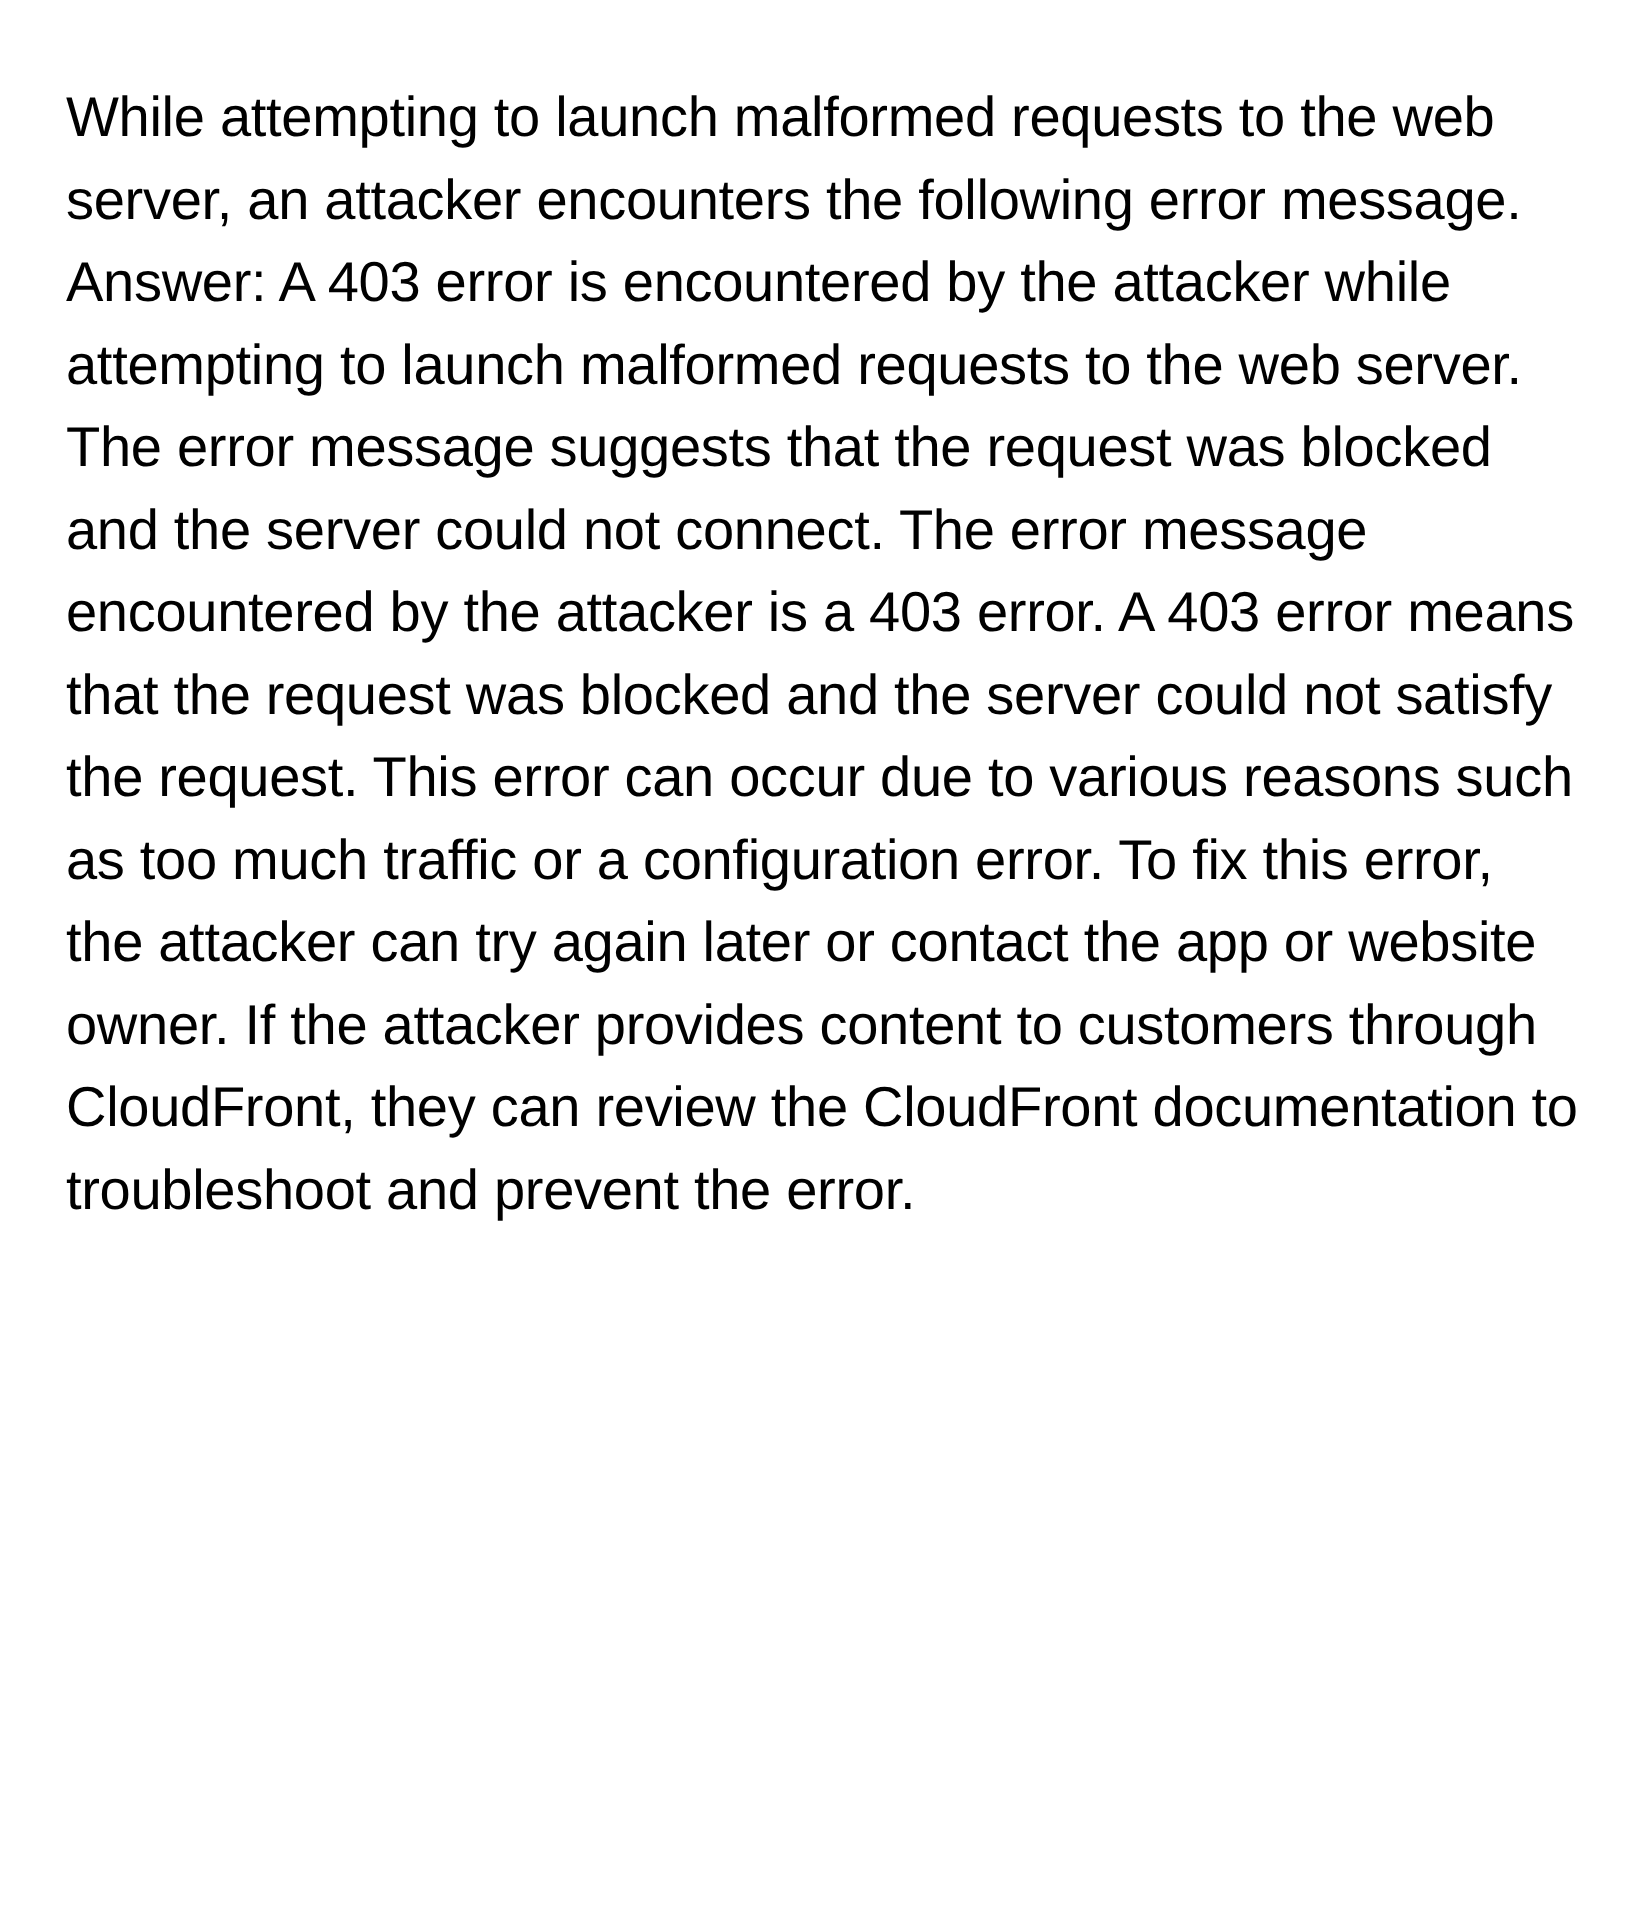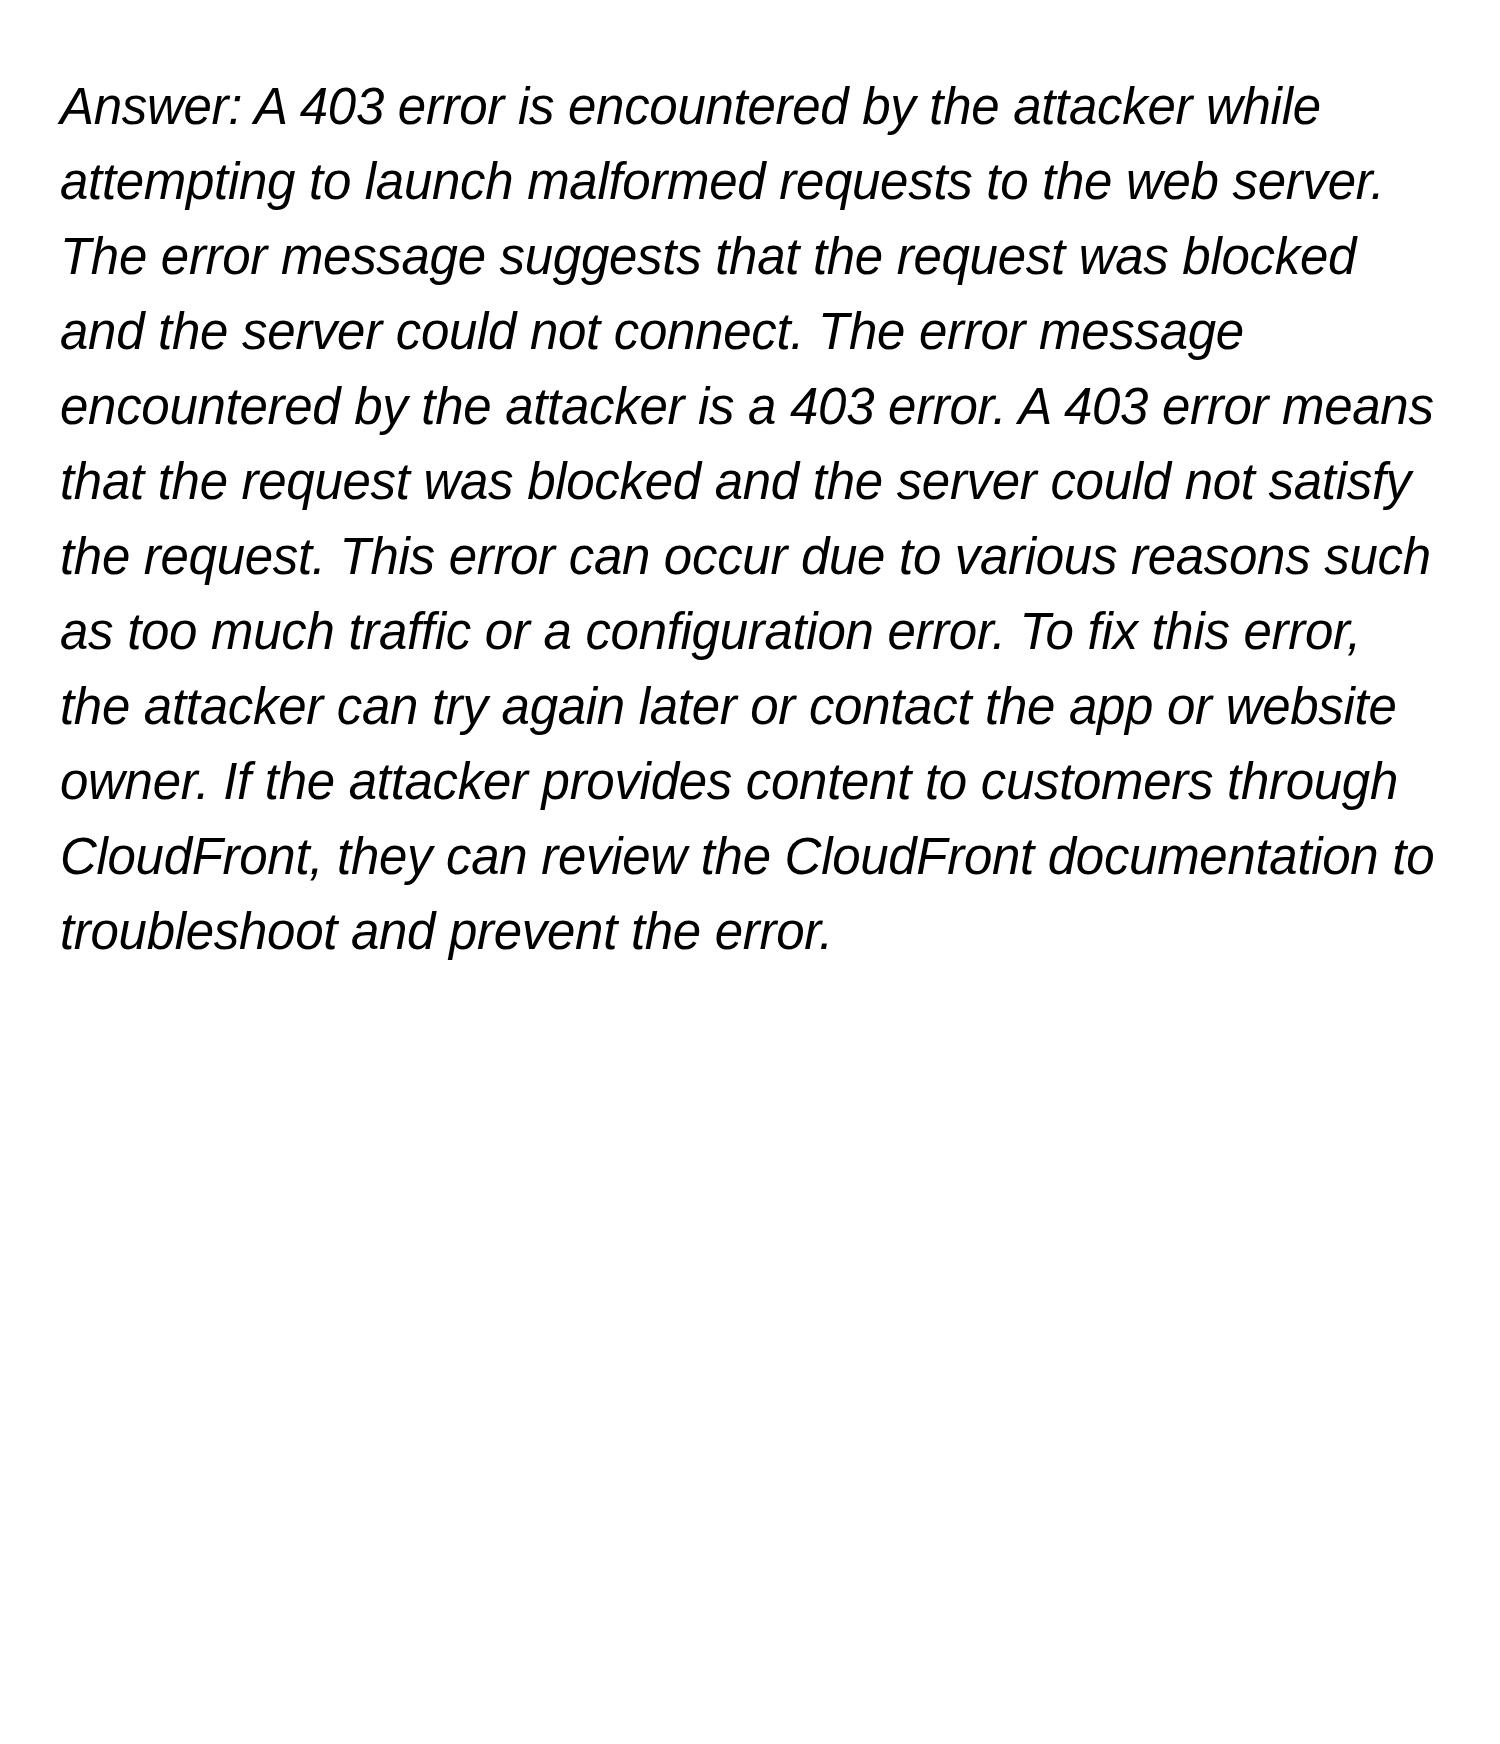--- a/index.html
+++ b/index.html
@@ -18,21 +18,21 @@
       font-size: 51px;
       line-height: 1.47;
       color: #000000;
       letter-spacing: -0.3px;
     }
     .question-text {
       display: inline;
     }
     .answer-text {
       display: block;
-      font-style: italic;
     }
   </style>
 </head>
 <body>
 
 <div class="content">
+  <span class="question-text">While attempting to launch malformed requests to the web server, an attacker encounters the following error message.</span>
   <span class="answer-text">Answer: A 403 error is encountered by the attacker while attempting to launch malformed requests to the web server. The error message suggests that the request was blocked and the server could not connect. The error message encountered by the attacker is a 403 error. A 403 error means that the request was blocked and the server could not satisfy the request. This error can occur due to various reasons such as too much traffic or a configuration error. To fix this error, the attacker can try again later or contact the app or website owner. If the attacker provides content to customers through CloudFront, they can review the CloudFront documentation to troubleshoot and prevent the error.</span>
 </div>
 
 </body></html>

